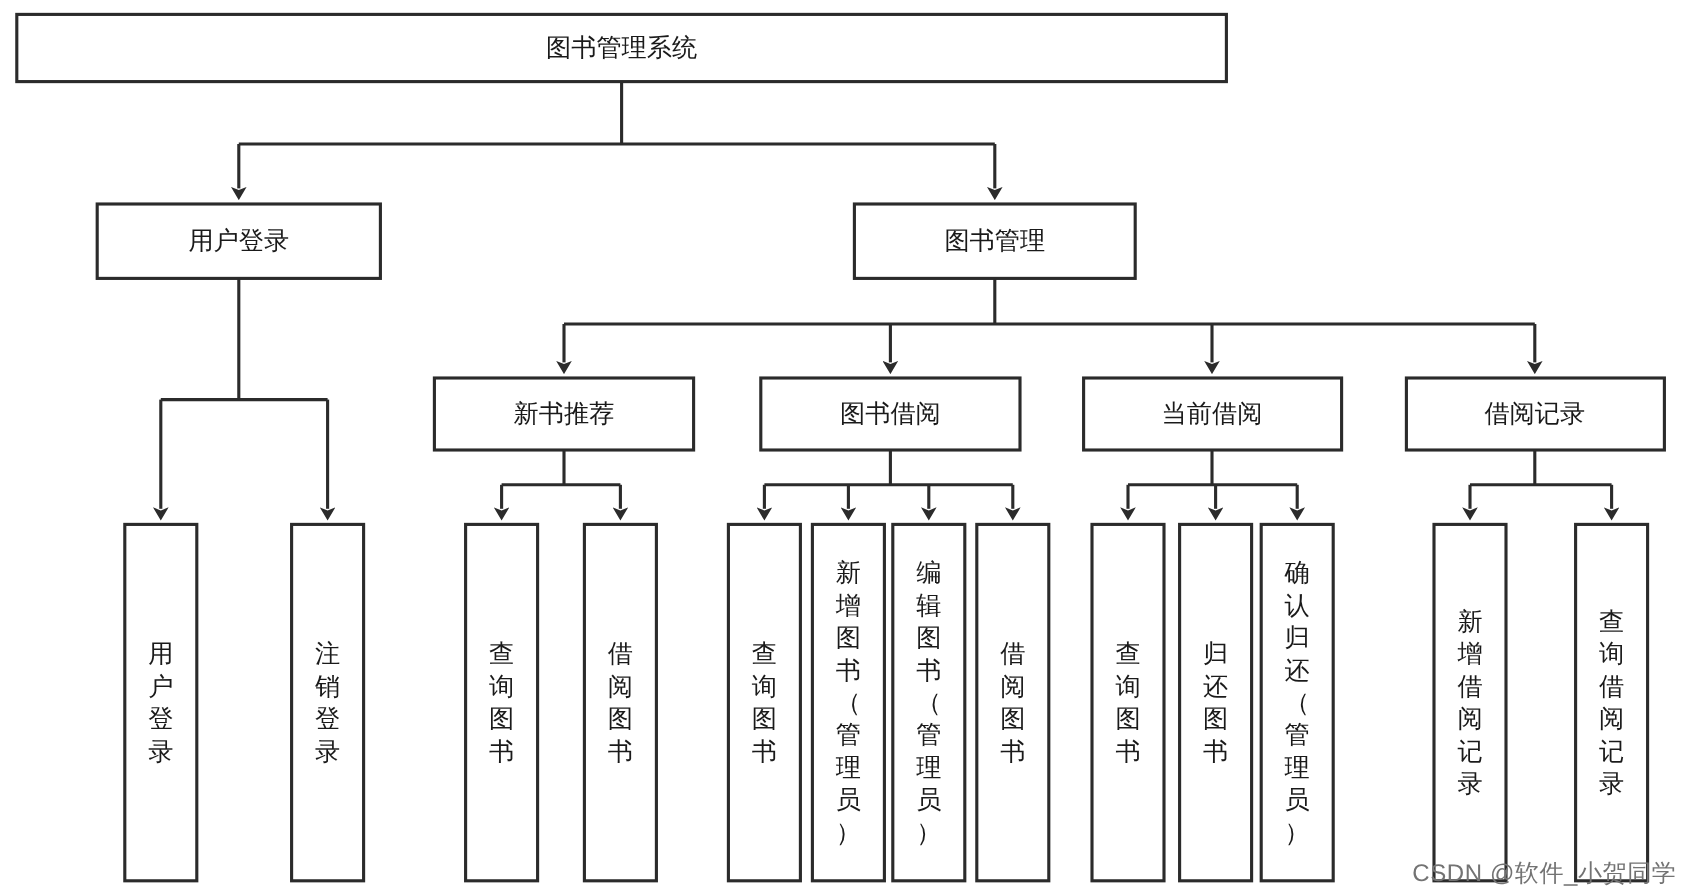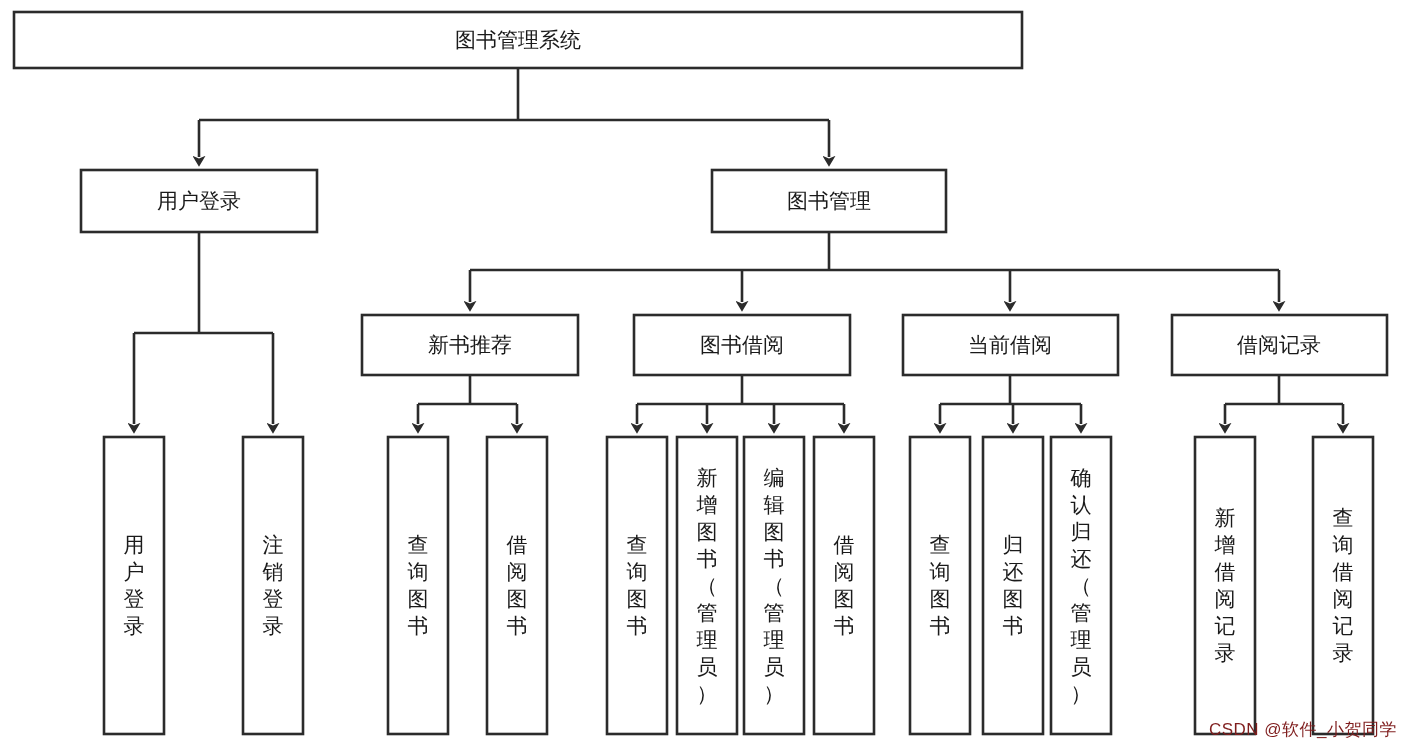--- a/index.html
+++ b/index.html
@@ -52,22 +52,22 @@
     font-family: "Liberation Sans", "DejaVu Sans", sans-serif;
     font-size: 21px;
     fill: #1a1a1a;
     text-anchor: middle;
   }
   .watermark-text {
     position: absolute;
     right: 8px;
     bottom: 6px;
     font-family: "Liberation Sans", "DejaVu Sans", sans-serif;
-    font-size: 17px;
-    color: #7f1d1d;
+    font-size: 20px;
+    color: #737373;
     white-space: nowrap;
     letter-spacing: 0.5px;
     user-select: none;
   }
 </style>
 </head>
 <body>
 
 <div id="diagram-root">
   <svg id="tree-svg" viewBox="0 0 1405 747">

